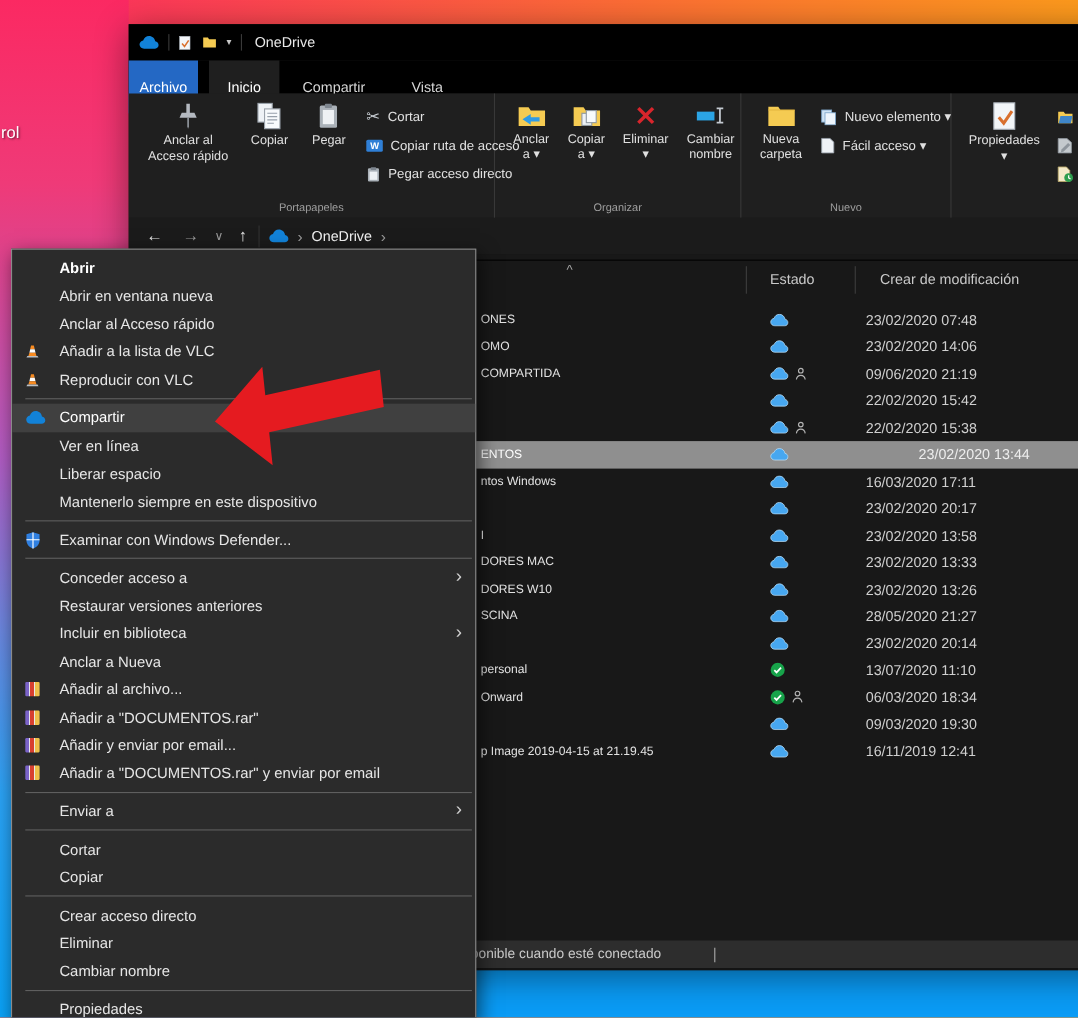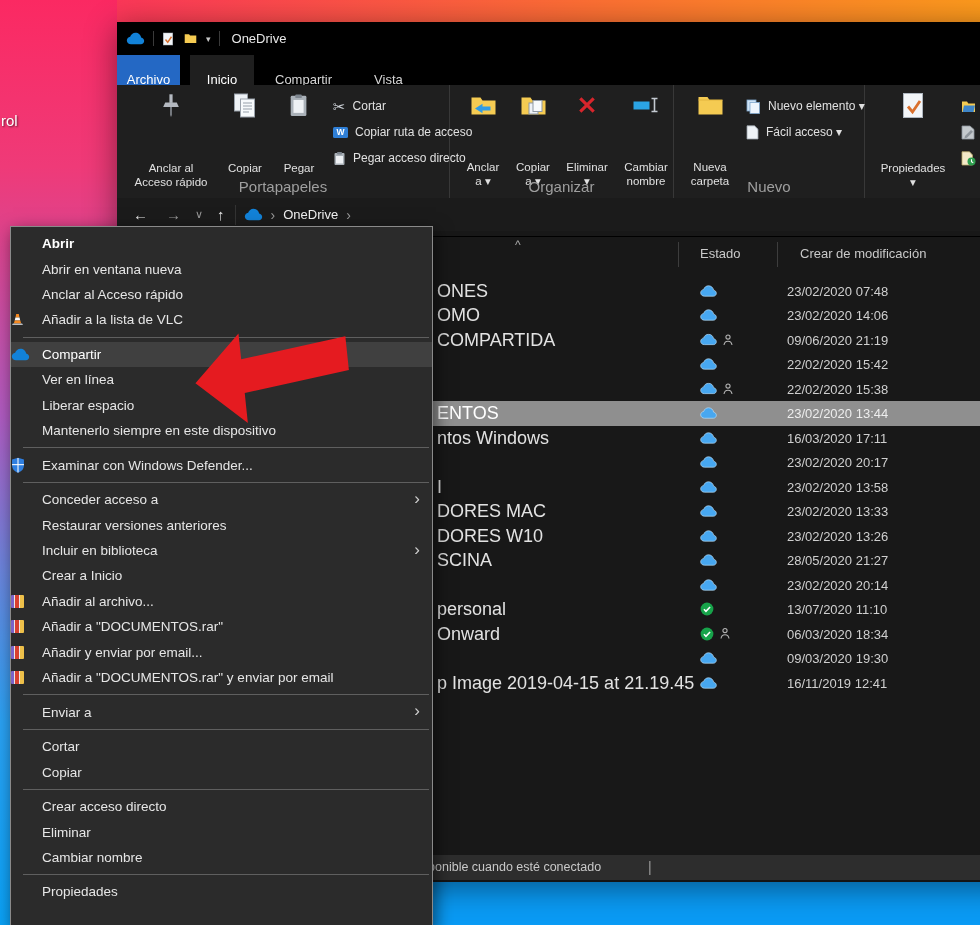--- a/index.html
+++ b/index.html
@@ -30,22 +30,22 @@
 
   .tabsrow{position:absolute;top:33px;left:0;right:0;height:30px;background:#000;display:flex;}
   .tab{height:48px;display:flex;align-items:center;justify-content:center;font-size:13px;cursor:default;}
   .tab-file{width:63px;background:#2468c4;color:#fff;}
   .tab-active{width:64px;background:#1f1f1f;color:#fff;margin-left:10px;}
   .tab-normal{padding:0 21px;color:#d6d6d6;}
 
   .ribbon{position:absolute;top:63px;left:0;right:0;height:113px;background:#1f1f1f;display:flex;}
   .rgroup{position:relative;border-right:1px solid #383838;flex:none;height:113px;}
   .gbody{display:flex;align-items:flex-start;padding-left:8px;}
-  .glabel{position:absolute;bottom:3px;left:0;right:0;text-align:center;font-size:15px;color:#9f9f9f;}
-  .bigbtn{display:flex;flex-direction:column;align-items:center;padding-top:7px;flex:none;gap:40px;}
+  .glabel{position:absolute;bottom:3px;left:0;right:0;text-align:center;font-size:10px;color:#9f9f9f;}
+  .bigbtn{display:flex;flex-direction:column;align-items:center;padding-top:7px;flex:none;}
   .bigbtn .blabel{font-size:11.5px;line-height:13.5px;color:#e0e0e0;text-align:center;
      white-space:pre-line;margin-top:3px;}
   .smallcol{display:flex;flex-direction:column;padding-top:8px;margin-left:8px;}
   .smallrow{height:26px;display:flex;align-items:center;gap:7px;font-size:12px;color:#e0e0e0;white-space:nowrap;}
   .ic{display:inline-flex;align-items:center;justify-content:center;line-height:0;}
   .wbadge{display:inline-flex;width:15px;height:11px;background:#2f7fd6;color:#fff;font-size:8.5px;
      font-weight:bold;align-items:center;justify-content:center;border-radius:1.5px;line-height:1;}
   .winrar{display:inline-block;width:13px;height:13px;border-radius:1px;
      background:linear-gradient(90deg,#7a63c8 0 3px,#e8e8e8 3px 4px,#d8402f 4px 8px,#e8e8e8 8px 9px,#eec04a 9px 13px);}
   .chr{line-height:1;}
@@ -62,38 +62,38 @@
   .list-header{position:absolute;top:5px;left:0;right:0;height:32px;border-top:1px solid #000;
      color:#c9c9c9;font-size:13px;}
   .h-caret{position:absolute;left:398px;top:1px;color:#a8a8a8;font-size:12px;}
   .h-status{position:absolute;left:583px;top:9px;}
   .h-date{position:absolute;left:683px;top:9px;}
   .h-div{position:absolute;top:5px;width:1px;height:25px;background:#3d3d3d;}
   .rows{position:absolute;left:0;top:47.5px;right:0;}
   .row{position:relative;height:24.5px;}
   .row.sel{background:#8f8f8f;}
   .row-name{position:absolute;left:320px;top:50%;transform:translateY(-50%);
-     font-size:18px;color:#e2e2e2;white-space:nowrap;}
+     font-size:11px;color:#e2e2e2;white-space:nowrap;}
   .row.sel .row-name{color:#fff;}
   .row-status{position:absolute;left:583px;top:50%;transform:translateY(-50%);
      display:flex;align-items:center;gap:6px;}
   .row-date{position:absolute;left:670px;top:50%;transform:translateY(-50%);
      font-size:13px;color:#cfcfcf;white-space:nowrap;}
-  .row.sel .row-date{color:#ededed;}
+  .row.sel .row-date{color:#ededed;margin-left:48px;}
 
   .statusbar{position:absolute;top:833px;left:0;right:0;height:25px;background:#2d2d2d;}
   .sb-text{position:absolute;left:293px;top:5px;font-size:12.5px;color:#c9c9c9;white-space:nowrap;}
   .sb-cursor{position:absolute;left:531px;top:4px;font-size:14px;color:#9a9a9a;}
   .win-bottom-edge{position:absolute;top:858px;left:0;right:0;height:2px;background:#141414;}
 
   
   .context-menu{position:absolute;left:10px;top:226px;width:423px;height:704px;background:#2b2b2b;
      border:1px solid #8a8a8a;box-sizing:border-box;z-index:8;padding-top:4px;
      box-shadow:3px 5px 16px rgba(0,0,0,.55);}
-  .menu-item{height:25.4px;display:flex;align-items:center;position:relative;
+  .menu-item{height:25.4px;display:flex;align-items:center;padding-left:12px;position:relative;
      font-size:13.5px;color:#e6e6e6;cursor:default;}
   .menu-item.hl{background:#404040;color:#fff;}
   .menu-item.bold{font-weight:bold;color:#fff;}
   .mi-icon{width:31px;flex:none;display:flex;align-items:center;}
   .mi-label{white-space:nowrap;}
   .mi-sub{position:absolute;right:12px;top:50%;transform:translateY(-54%);color:#cfcfcf;font-size:17px;}
   .menu-sep{height:9.2px;position:relative;}
   .menu-sep::after{content:"";position:absolute;left:12px;right:3px;top:4px;height:1px;background:#5f5f5f;}
 
   
@@ -597,20 +597,33 @@
             <svg width="13" height="13" viewBox="0 0 14 14">
               <path d="M5.6 1.2h2.8L9.2 4.8H4.8z" fill="#f78a20"></path>
               <path d="M4.8 4.8h4.4l.8 3.4H4z" fill="#fdfdfd"></path>
               <path d="M4 8.2h6l1 3.2H3z" fill="#f78a20"></path>
               <path d="M2 11.4h10l.9 1.6H1.1z" fill="#b9bec4"></path>
             </svg>
           </span>
         </span>
         <span class="mi-label">Añadir a la lista de VLC</span>
       </div>
+      <div class="menu-item">
+        <span class="mi-icon">
+          <span class="ic">
+            <svg width="13" height="13" viewBox="0 0 14 14">
+              <path d="M5.6 1.2h2.8L9.2 4.8H4.8z" fill="#f78a20"></path>
+              <path d="M4.8 4.8h4.4l.8 3.4H4z" fill="#fdfdfd"></path>
+              <path d="M4 8.2h6l1 3.2H3z" fill="#f78a20"></path>
+              <path d="M2 11.4h10l.9 1.6H1.1z" fill="#b9bec4"></path>
+            </svg>
+          </span>
+        </span>
+        <span class="mi-label">Reproducir con VLC</span>
+      </div>
       <div class="menu-sep"></div>
       <div class="menu-item hl">
         <span class="mi-icon">
           <span class="ic">
             <svg width="19" height="13" viewBox="0 0 26 18">
               <path d="M20.5 17H6.8C3.6 17 1 14.7 1 11.8c0-2.6 2-4.8 4.6-5.2C6.6 3.3 9.5 1 13 1c4 0 7.3 2.9 7.8 6.7 2.4.4 4.2 2.3 4.2 4.7 0 2.5-2 4.6-4.5 4.6z" fill="#1282d8"></path>
             </svg>
           </span>
         </span>
         <span class="mi-label">Compartir</span>
@@ -664,21 +677,21 @@
         <span class="mi-icon">
           <span class="ic"></span>
         </span>
         <span class="mi-label">Incluir en biblioteca</span>
         <span class="mi-sub">›</span>
       </div>
       <div class="menu-item">
         <span class="mi-icon">
           <span class="ic"></span>
         </span>
-        <span class="mi-label">Crear a Inicio</span>
+        <span class="mi-label">Anclar a Nueva</span>
       </div>
       <div class="menu-item">
         <span class="mi-icon">
           <span class="ic">
             <span class="winrar"></span>
           </span>
         </span>
         <span class="mi-label">Añadir al archivo...</span>
       </div>
       <div class="menu-item">

